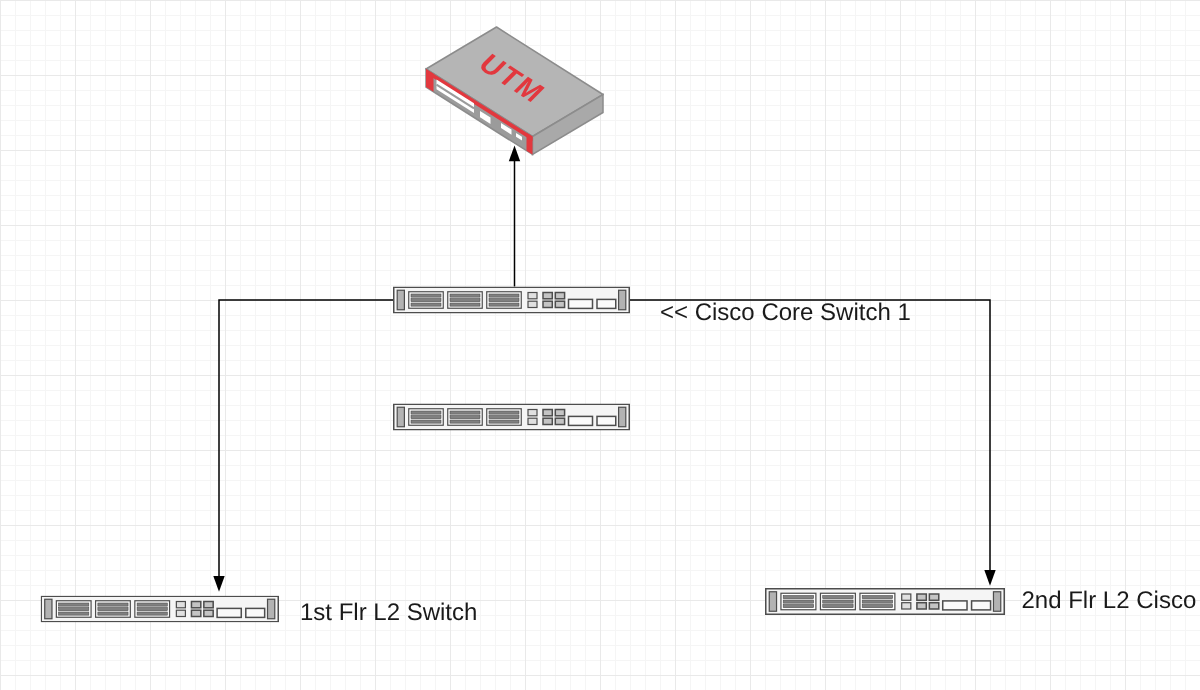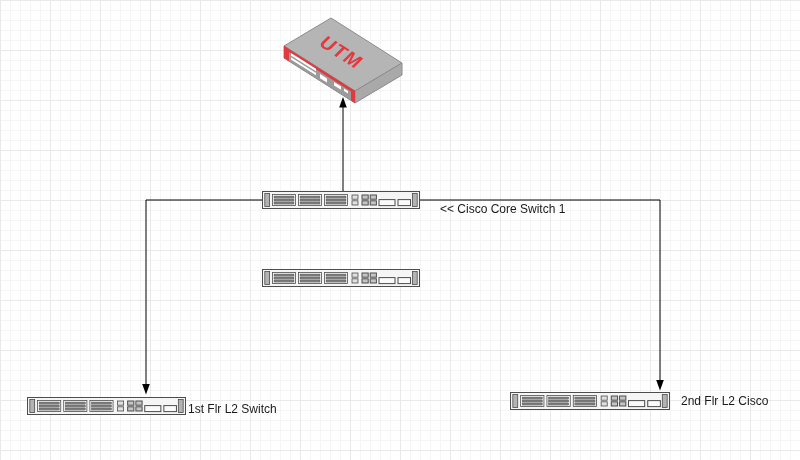--- a/index.html
+++ b/index.html
@@ -16,21 +16,21 @@
       linear-gradient(90deg, var(--grid_major,#e9e9e9) 1px, transparent 1px),
       linear-gradient(var(--grid_minor,#f5f5f5) 1px, transparent 1px),
       linear-gradient(90deg, var(--grid_minor,#f5f5f5) 1px, transparent 1px);
     background-size:50px 50px,50px 50px,10px 10px,10px 10px;
   }
   .abs{position:absolute;}
   .edge-layer{position:absolute;left:0;top:0;width:800px;height:460px;}
   .edge path{stroke:var(--edge,#000);stroke-width:1;fill:none;}
   .edge polygon{fill:var(--edge,#000);}
   .node-label{
-    position:absolute;font-size:12px;line-height:14px;
+    position:absolute;font-size:16px;line-height:14px;
     color:var(--label_text,#1a1a1a);white-space:nowrap;
   }
   .accent-fill{fill:var(--accent,#e2383e);}
   .utm-text{
     fill:var(--accent,#e2383e);
     font-family:"Liberation Sans", sans-serif;
     font-weight:bold;font-size:19px;letter-spacing:1.5px;
   }
   .hidden-defs{position:absolute;width:0;height:0;overflow:hidden;}
 </style>
@@ -122,20 +122,20 @@
   </svg>
   <div class="node-label" style="left:440px;top:202px;">&lt;&lt; Cisco Core Switch 1</div>
 
   <svg class="abs" style="left:262px;top:269px;" width="158" height="18">
     <use href="#sym-switch"></use>
   </svg>
 
   <svg class="abs" style="left:27px;top:397px;" width="159" height="18" viewBox="0 0 158 18" preserveAspectRatio="none">
     <use href="#sym-switch"></use>
   </svg>
-  <div class="node-label" style="left:188px;top:402px;">1st Flr L2 Switch</div>
+  <div class="node-label" style="left:200px;top:402px;">1st Flr L2 Switch</div>
 
   <svg class="abs" style="left:510px;top:392px;" width="160" height="18" viewBox="0 0 158 18" preserveAspectRatio="none">
     <use href="#sym-switch"></use>
   </svg>
   <div class="node-label" style="left:681px;top:394px;">2nd Flr L2 Cisco</div>
 
 </div>
 
 </body></html>

